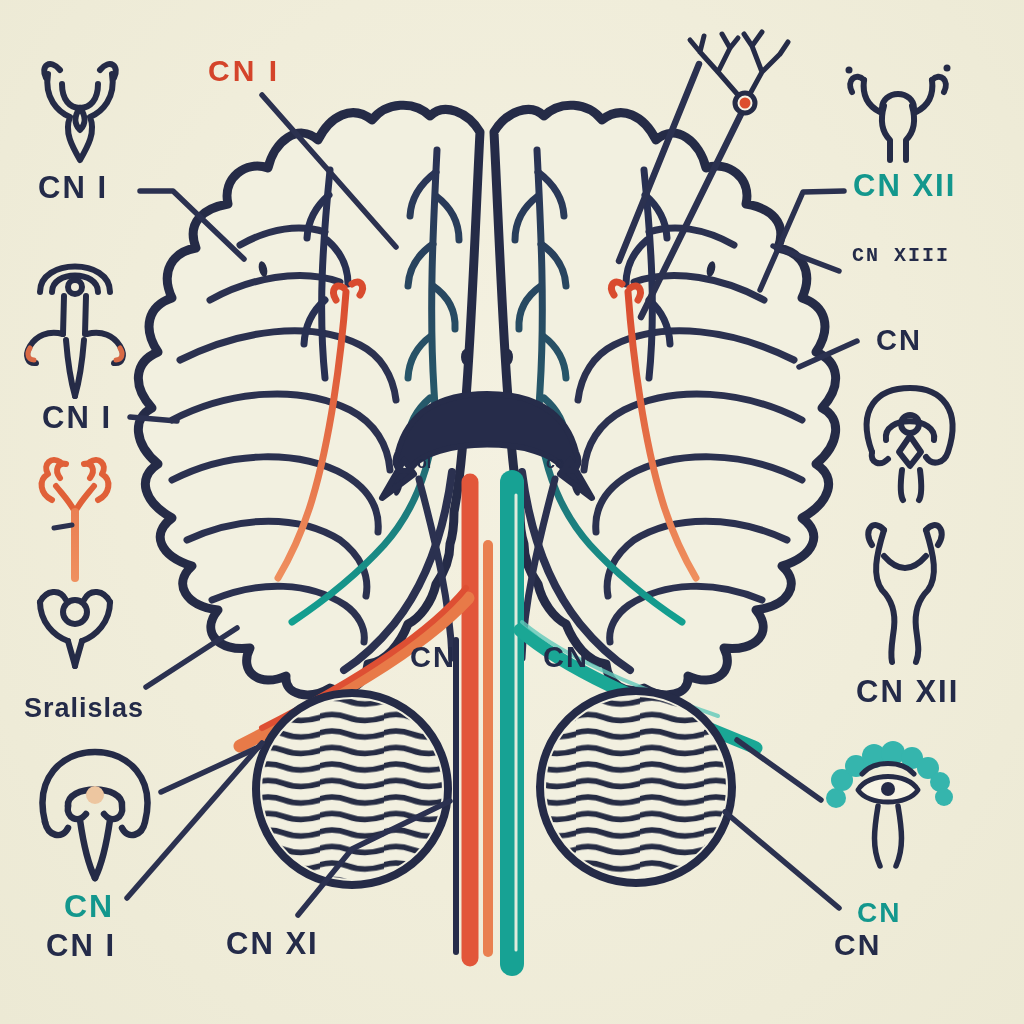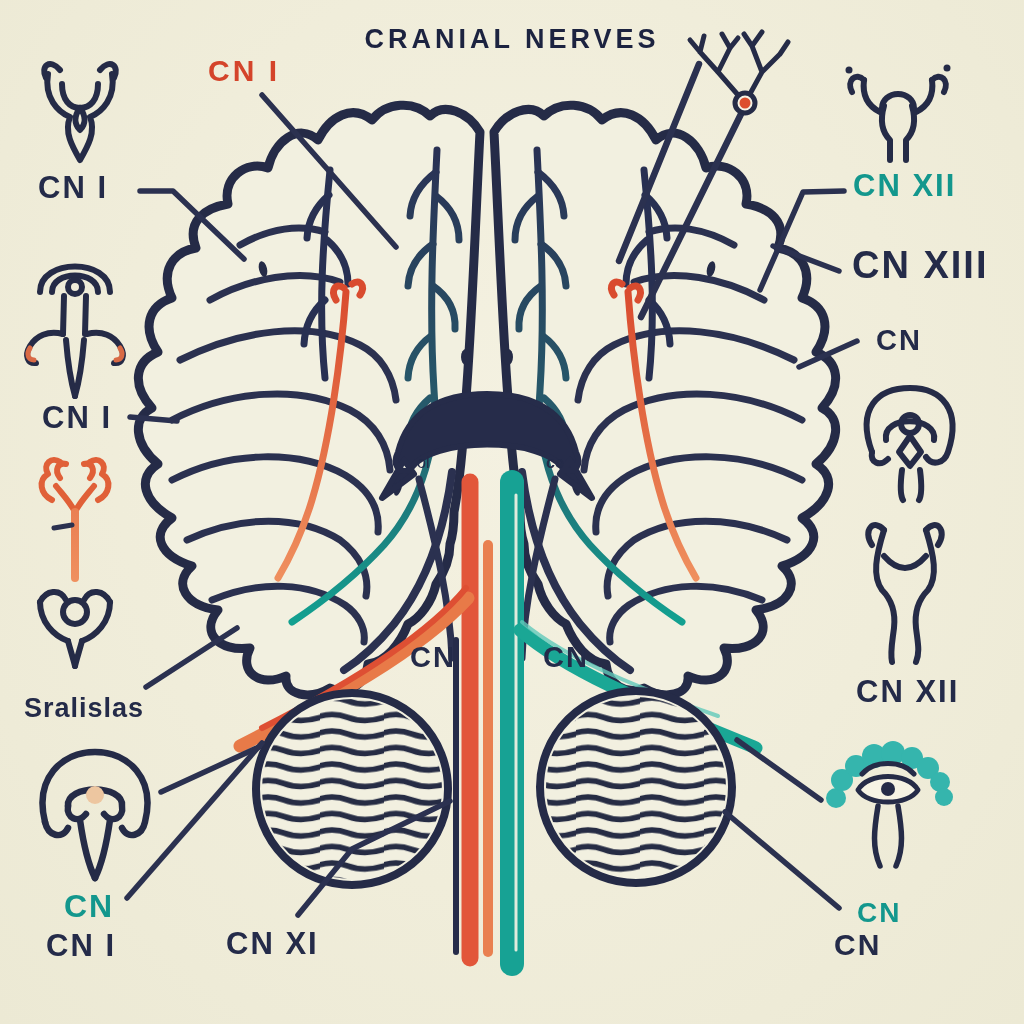--- a/index.html
+++ b/index.html
@@ -246,47 +246,46 @@
           <circle cx="944" cy="797" r="9"></circle>
     </g>
     <path d="M862,774 C874,760 902,760 914,774" stroke="#252b47" stroke-width="5"></path>
     <path d="M858,790 C868,772 908,772 918,790 C908,806 868,806 858,790 Z" fill="#f6f3e4" stroke="#252b47" stroke-width="5"></path>
     <circle cx="888" cy="789" r="7" fill="#252b47" stroke="none"></circle>
     <path d="M878,806 C874,830 872,848 880,866" stroke="#252b47" stroke-width="5.5"></path>
     <path d="M898,806 C902,830 904,848 896,866" stroke="#252b47" stroke-width="5.5"></path>
   </g>
 </svg>
 
-<div class="lbl title" style="left:50%;top:24px;transform:translateX(-50%);font-size:27px;color:#1c2340;">CRANIAL NERVES</div>
 
 <div class="lbl red" style="left:208px;top:54px;font-size:30px;letter-spacing:3px;">CN I</div>
 
 <div class="lbl" style="left:38px;top:170px;font-size:31px;">CN I</div>
 
 <div class="lbl" style="left:42px;top:400px;font-size:31px;">CN I</div>
 
 <div class="lbl small" style="left:24px;top:681px;font-size:27px;font-weight:600;letter-spacing:1px;margin-top:12px;">Sralislas</div>
 
 <div class="lbl teal" style="left:64px;top:888px;font-size:32px;">CN</div>
 
 <div class="lbl" style="left:46px;top:928px;font-size:31px;">CN I</div>
 
 <div class="lbl" style="left:410px;top:641px;font-size:29px;">CN</div>
 
 <div class="lbl" style="left:543px;top:641px;font-size:29px;">CN</div>
 
-<div class="lbl small" style="left:417px;top:454px;font-size:16px;font-weight:400;">ol</div>
+<div class="lbl small" style="left:417px;top:454px;font-size:16px;font-weight:700;">ol</div>
 
 <div class="lbl small" style="left:546px;top:454px;font-size:16px;font-weight:700;">ce</div>
 
 <div class="lbl" style="left:226px;top:926px;font-size:31px;">CN XI</div>
 
 <div class="lbl teal" style="left:853px;top:168px;font-size:31px;">CN XII</div>
 
-<div class="lbl" style="left:852px;top:244px;font-size:38px;">CN XIII</div>
+<div class="lbl" style="left:852px;top:244px;font-size:20px;font-family:Liberation Mono, monospace;">CN XIII</div>
 
 <div class="lbl" style="left:876px;top:324px;font-size:29px;">CN</div>
 
 <div class="lbl" style="left:856px;top:674px;font-size:31px;">CN XII</div>
 
 <div class="lbl teal" style="left:857px;top:897px;font-size:28px;">CN</div>
 
 <div class="lbl" style="left:834px;top:928px;font-size:30px;">CN</div>
 
 </div>

